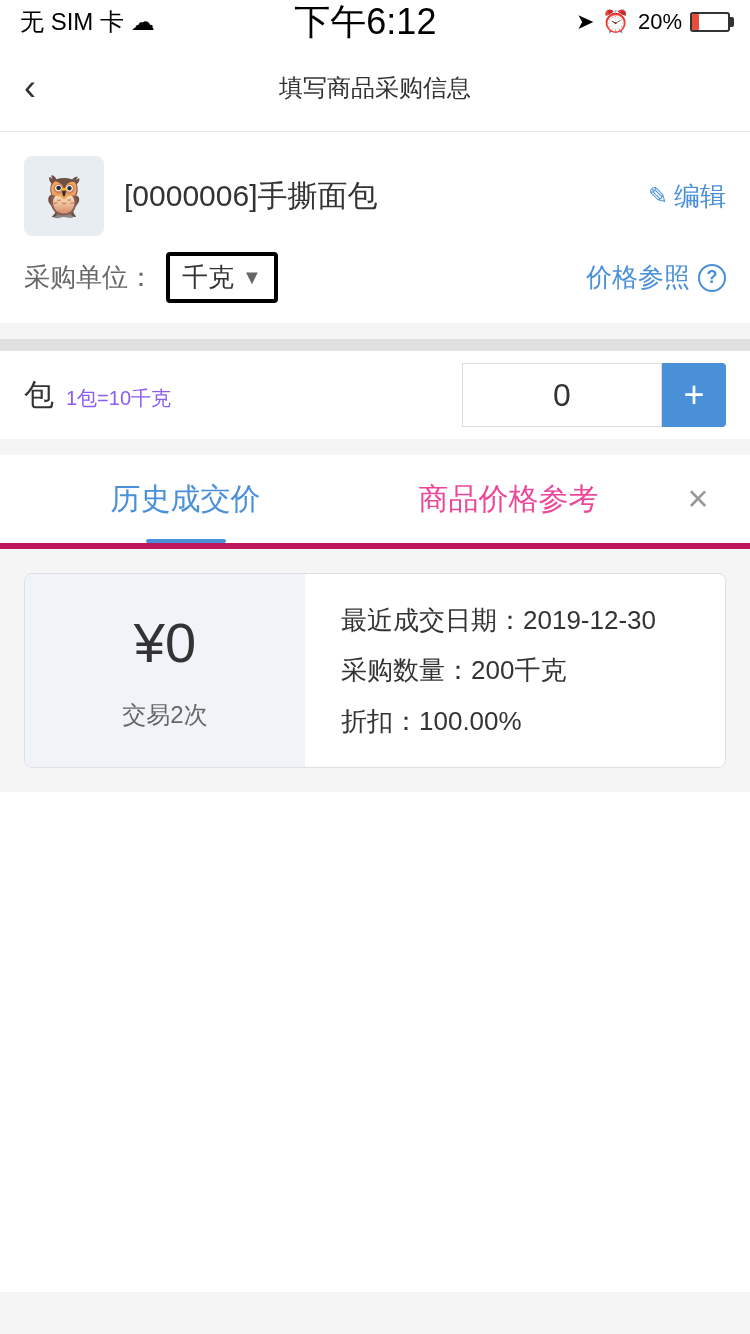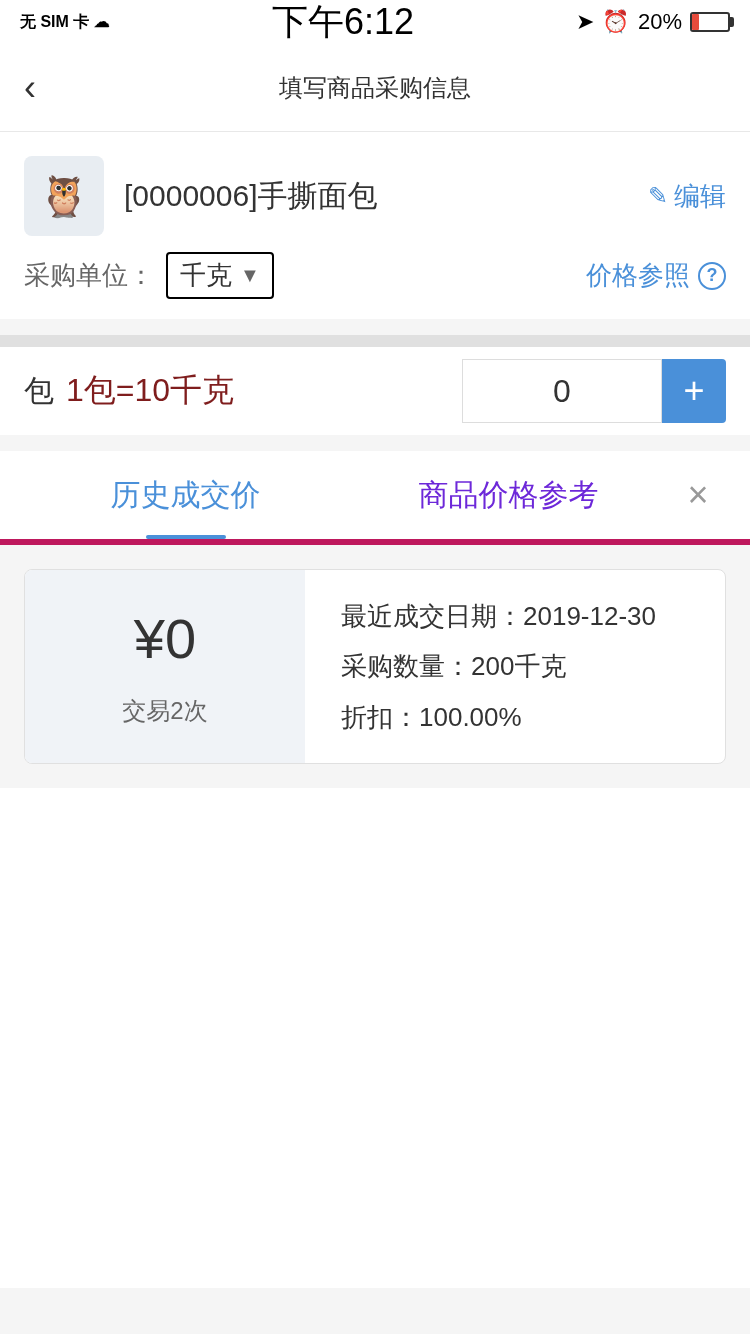--- a/index.html
+++ b/index.html
@@ -21,22 +21,21 @@
       align-items: center;
       justify-content: space-between;
       padding: 0 20px;
       font-size: 26px;
       font-weight: 500;
     }
     .status-left {
       display: flex;
       align-items: flex-start;
       gap: 8px;
-      font-size: 16px;
-      font-weight: bold;
+      font-size: 24px;
     }
     .status-center {
       font-size: 36px;
       font-weight: 500;
     }
     .status-right {
       display: flex;
       align-items: center;
       gap: 8px;
       font-size: 22px;
@@ -153,21 +152,21 @@
       align-items: center;
       gap: 12px;
     }
     .unit-label {
       font-size: 26px;
       color: #666;
     }
     .unit-select {
       display: flex;
       align-items: center;
-      border: 2px solid #000000;
+      border: 4px solid #000000;
       border-radius: 4px;
       padding: 4px 12px;
       font-size: 26px;
       color: #333;
       gap: 8px;
       cursor: pointer;
     }
     .unit-dropdown {
       font-size: 20px;
       color: #666;
@@ -214,22 +213,22 @@
       display: flex;
       align-items: baseline;
       gap: 12px;
     }
     .unit-big {
       font-size: 30px;
       color: #333;
       font-weight: 500;
     }
     .unit-hint {
-      font-size: 32px;
-      color: #7f1d1d;
+      font-size: 20px;
+      color: #8b5cf6;
     }
     .quantity-right {
       display: flex;
       align-items: center;
       gap: 0;
     }
     .qty-input-box {
       width: 200px;
       height: 64px;
       border: 1px solid #ddd;
@@ -275,21 +274,21 @@
       position: relative;
     }
     .tab-label {
       font-size: 30px;
     }
     .tab-label.active {
       color: #4a90d9;
       font-weight: 500;
     }
     .tab-label.inactive {
-      color: #6d28d9;
+      color: #ec4899;
     }
     .tab-underline {
       position: absolute;
       bottom: 0;
       left: 50%;
       transform: translateX(-50%);
       width: 80px;
       height: 4px;
       background: #4a90d9;
       border-radius: 2px;

